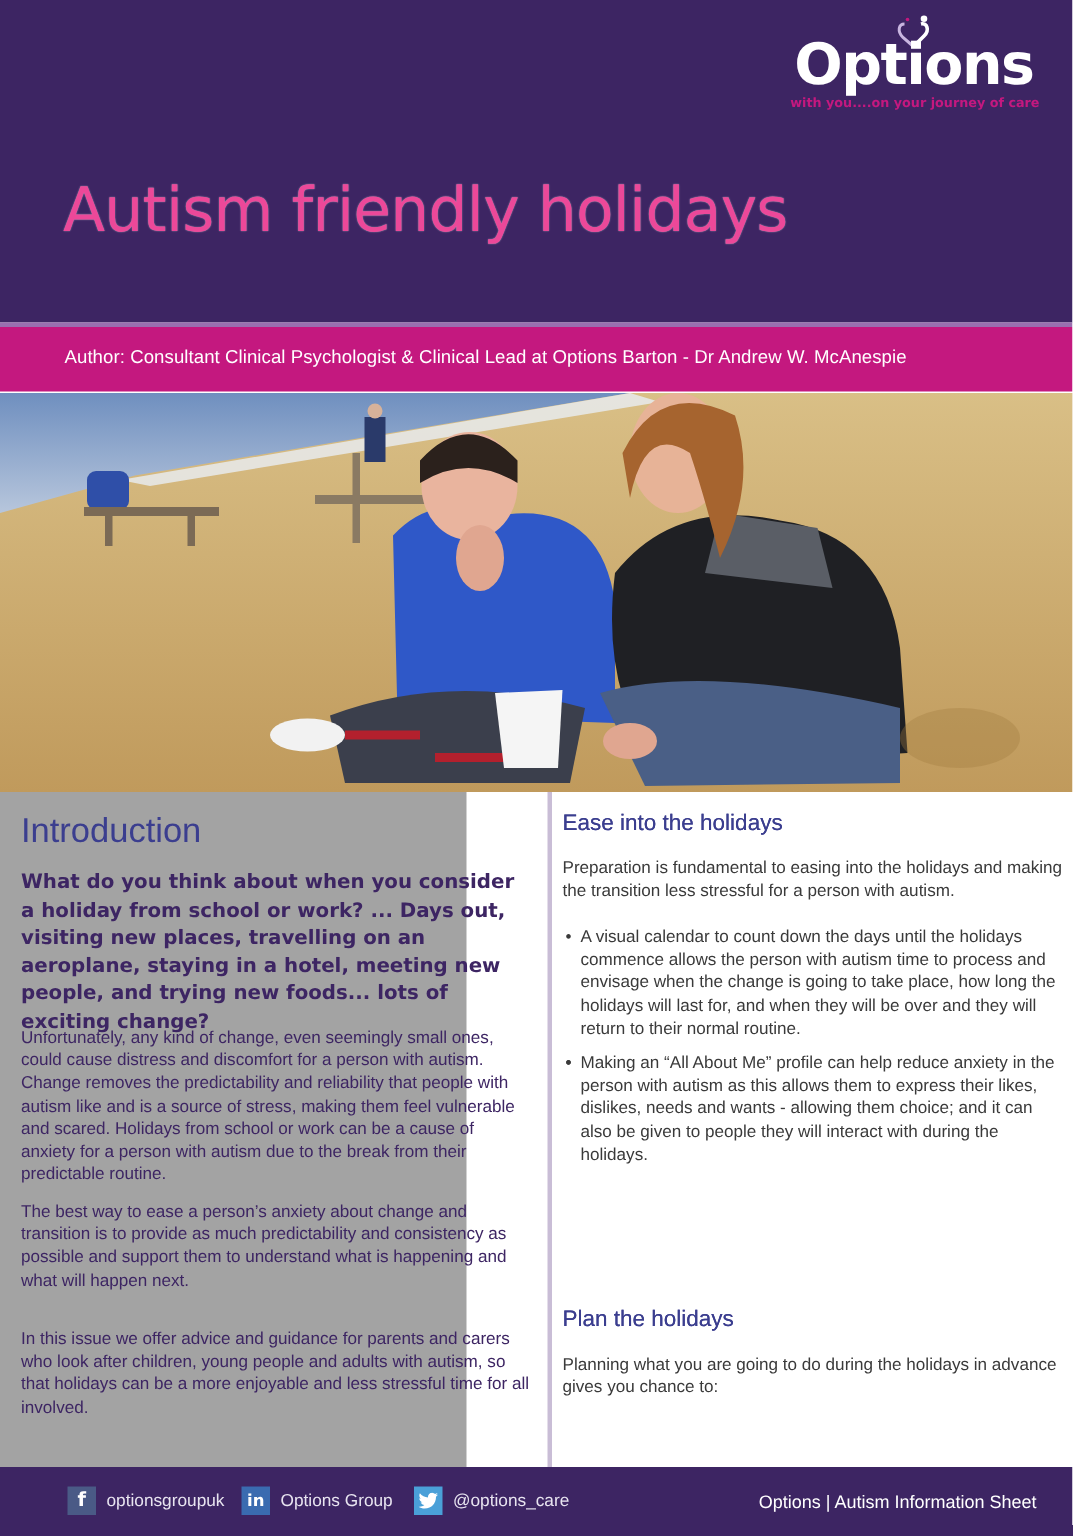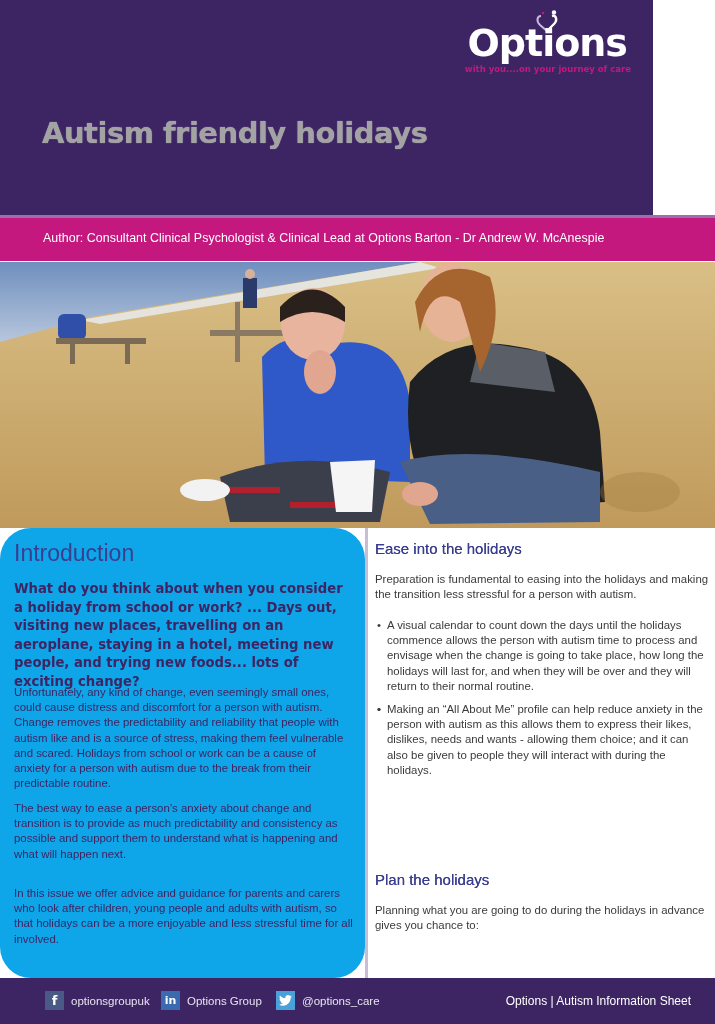--- a/index.html
+++ b/index.html
@@ -1,37 +1,37 @@
 <!DOCTYPE html>
 <html><head>
   <meta charset="utf-8">
   <style>
     * { box-sizing: border-box; margin: 0; padding: 0; }
     html, body { width: 715px; height: 1024px; overflow: hidden; background: #fff; }
     body { font-family: "DejaVu Sans", sans-serif; position: relative; }
 
     .header {
-      position: absolute; left: 0; top: 0; width: 653px; height: 215px;
+      position: absolute; left: 0; top: 0; width: 715px; height: 215px;
       background: #3d2563;
     }
     .logo { position: absolute; right: 12px; top: 10px; width: 180px; height: 62px; }
     .logo-word {
       position: absolute; right: 14px; top: 14px;
       color: #fff; font-family: "DejaVu Sans", sans-serif; font-weight: bold;
       font-size: 38px; letter-spacing: -1px; line-height: 1;
     }
     .logo-heart { position: absolute; right: 80px; top: 0px; width: 26px; height: 22px; }
     .logo-tag {
       position: absolute; right: 10px; top: 54px;
       color: #c4187f; font-size: 8.5px; font-weight: bold; white-space: nowrap;
     }
     .title {
       position: absolute; left: 42px; top: 118px;
-      color: #a3a3a3; font-family: "DejaVu Sans", sans-serif; font-weight: bold;
-      font-size: 29px; letter-spacing: -0.5px; line-height: 1.1;
+      color: #ec4899; font-family: "DejaVu Sans", sans-serif; font-weight: normal;
+      font-size: 41px; letter-spacing: -0.5px; line-height: 1.1;
       text-shadow: 0 0 1px rgba(255,255,255,0.6);
     }
     .header-line {
       position: absolute; left: 0; top: 215px; width: 715px; height: 3px;
       background: #9a6fb0;
     }
     .author-band {
       position: absolute; left: 0; top: 218px; width: 715px; height: 43px;
       background: #c4187f; color: #fff;
     }
@@ -40,22 +40,22 @@
       font-family: "Liberation Sans", sans-serif; letter-spacing: 0.05px;
     }
 
     .photo {
       position: absolute; left: 0; top: 262px; width: 715px; height: 266px; overflow: hidden;
       background: #c9a86a;
     }
     .photo svg { width: 715px; height: 266px; display: block; }
 
     .left-col {
-      position: absolute; left: 0; top: 528px; width: 365px; height: 450px;
-      background: #0ea5e9; color: #3d2563; border-radius: 31px;
+      position: absolute; left: 0; top: 528px; width: 311px; height: 450px;
+      background: #a3a3a3; color: #3d2563;
     }
     .left-col h2 {
       position: absolute; left: 14px; top: 12px;
       font-family: "Liberation Sans", sans-serif; font-weight: normal;
       font-size: 23px; color: #3b3e8f;
     }
     .lead {
       position: absolute; left: 14px; top: 52px; width: 340px;
       font-family: "DejaVu Sans", sans-serif; font-weight: bold;
       font-size: 13.2px; line-height: 18.6px; color: #3d2563;

